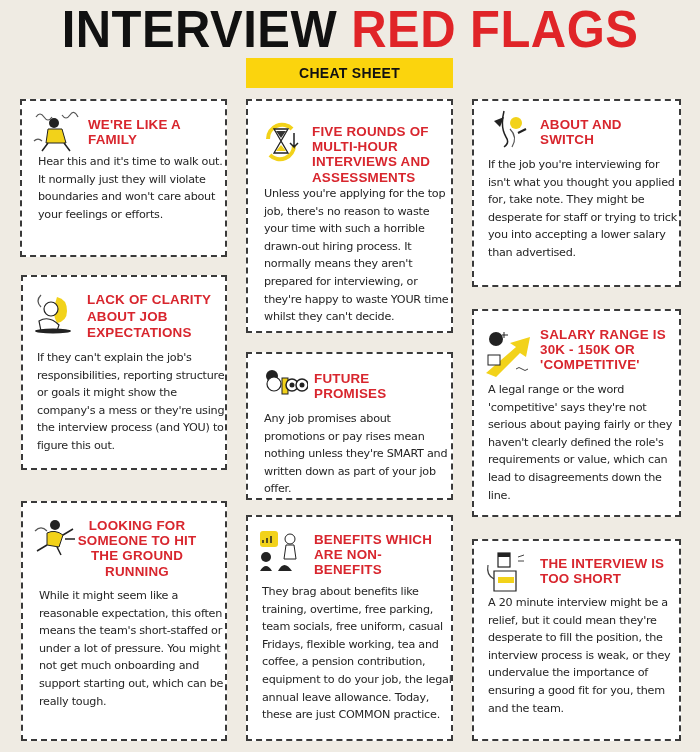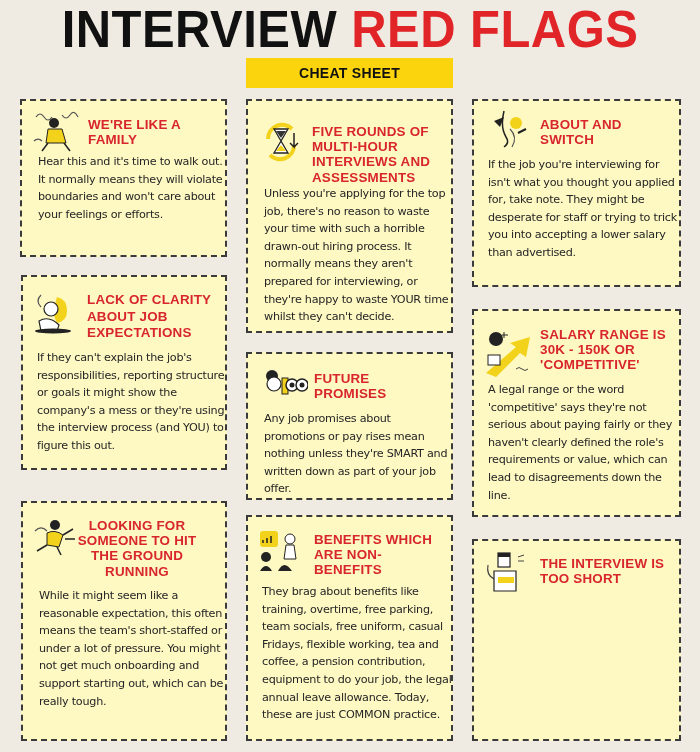--- a/index.html
+++ b/index.html
@@ -14,21 +14,21 @@
   .title .black { color: #111; }
   .title .red { color: #e02428; }
 
   .badge {
     position: absolute; left: 246px; top: 58px; width: 207px; height: 30px;
     background: #fbd40d; text-align: center; font-weight: 700; font-size: 14px;
     line-height: 30px; color: #111; letter-spacing: 0.3px;
   }
 
   .card {
-    position: absolute; border: 2px dashed #3a3a3a; background: #fef9c3;
+    position: absolute; border: 2px dashed #3a3a3a; background: #ffffff;
   }
   .card .icon { position: absolute; }
   .card .ctitle {
     position: absolute; color: #d8262e; font-weight: 700; font-size: 13.4px;
     line-height: 15.2px; letter-spacing: 0.2px;
   }
   .card .body {
     position: absolute; font-size: 11.2px; line-height: 17.6px; color: #252525;
     font-family: "DejaVu Sans", sans-serif; letter-spacing: -0.25px;
   }
@@ -45,21 +45,21 @@
 <div class="card" style="left:20px;top:99px;width:207px;height:158px;">
   <svg class="icon" style="left:8px;top:10px;" width="50" height="42" viewBox="0 0 50 42">
     <path d="M6 6 q4 -6 8 0 q4 6 8 0" stroke="#555" fill="none" stroke-width="1.2"></path>
     <path d="M32 4 q4 6 8 0 q4 -6 8 2" stroke="#555" fill="none" stroke-width="1.2"></path>
     <circle cx="24" cy="12" r="5" fill="#222"></circle>
     <path d="M18 18 l14 0 l4 14 l-20 0 z" fill="#f2d21a" stroke="#222" stroke-width="1"></path>
     <path d="M18 32 l-6 8 M34 32 l6 8" stroke="#222" stroke-width="1.5"></path>
     <path d="M4 30 q4 -4 8 0" stroke="#555" fill="none" stroke-width="1.2"></path>
   </svg>
   <div class="ctitle" style="left:66px;top:16px;width:130px;">WE'RE LIKE A FAMILY</div>
-  <div class="body" style="left:16px;top:52px;width:186px;">Hear this and it's time to walk out. It normally means they will violate boundaries and won't care about your feelings or efforts.</div>
+  <div class="body" style="left:16px;top:52px;width:186px;">Hear this and it's time to walk out. It normally just they will violate boundaries and won't care about your feelings or efforts.</div>
 </div>
 
 <div class="card" style="left:246px;top:99px;width:207px;height:234px;">
   <svg class="icon" style="left:12px;top:18px;" width="42" height="46" viewBox="0 0 42 46">
     <path d="M8 20 a14 14 0 0 1 24 -10" stroke="#f2d21a" stroke-width="4" fill="none"></path>
     <path d="M34 26 a14 14 0 0 1 -24 10" stroke="#f2d21a" stroke-width="4" fill="none"></path>
     <path d="M34 14 l0 14 l-4 -4 M34 28 l4 -4" stroke="#222" stroke-width="1.5" fill="none"></path>
     <path d="M14 10 l14 0 l-7 12 l7 12 l-14 0 l7 -12 z" fill="#fff" stroke="#222" stroke-width="1.3"></path>
     <path d="M16 12 l10 0 l-5 7 z" fill="#333"></path>
     <path d="M16 32 l10 0 l-5 -6 z" fill="#f2d21a"></path>
@@ -147,13 +147,14 @@
 <div class="card" style="left:472px;top:539px;width:209px;height:202px;">
   <svg class="icon" style="left:10px;top:8px;" width="44" height="44" viewBox="0 0 44 44">
     <path d="M4 16 q-2 10 6 14" stroke="#444" fill="none" stroke-width="1.2"></path>
     <rect x="14" y="4" width="12" height="14" fill="#fff" stroke="#222" stroke-width="1.2"></rect>
     <path d="M14 4 l12 0 l0 4 l-12 0 z" fill="#222"></path>
     <path d="M10 22 l22 0 l0 20 l-22 0 z" fill="#fff" stroke="#222" stroke-width="1.2"></path>
     <rect x="14" y="28" width="16" height="6" fill="#f2d21a"></rect>
     <path d="M34 8 l6 -2 M34 12 l6 0" stroke="#444" stroke-width="1"></path>
   </svg>
   <div class="ctitle" style="left:66px;top:15px;width:136px;">THE INTERVIEW IS TOO SHORT</div>
+  <div class="body" style="left:14px;top:53px;width:192px;">A 20 minute interview might be a relief, but it could mean they're desperate to fill the position, the interview process is weak, or they undervalue the importance of ensuring a good fit for you, them and the team.</div>
 </div>
 
 </body></html>

